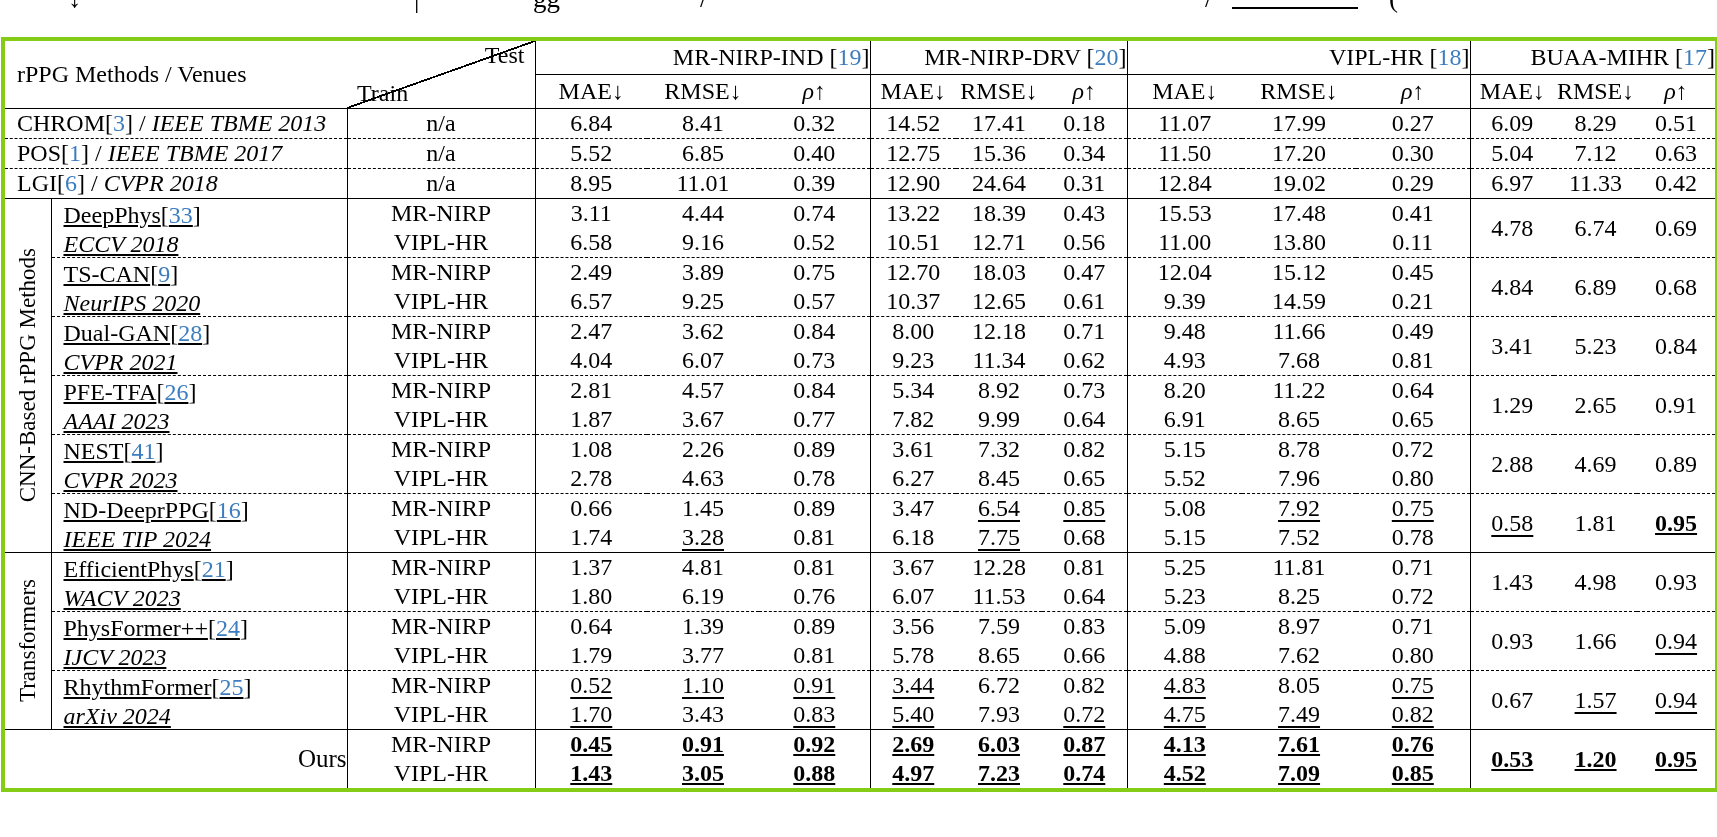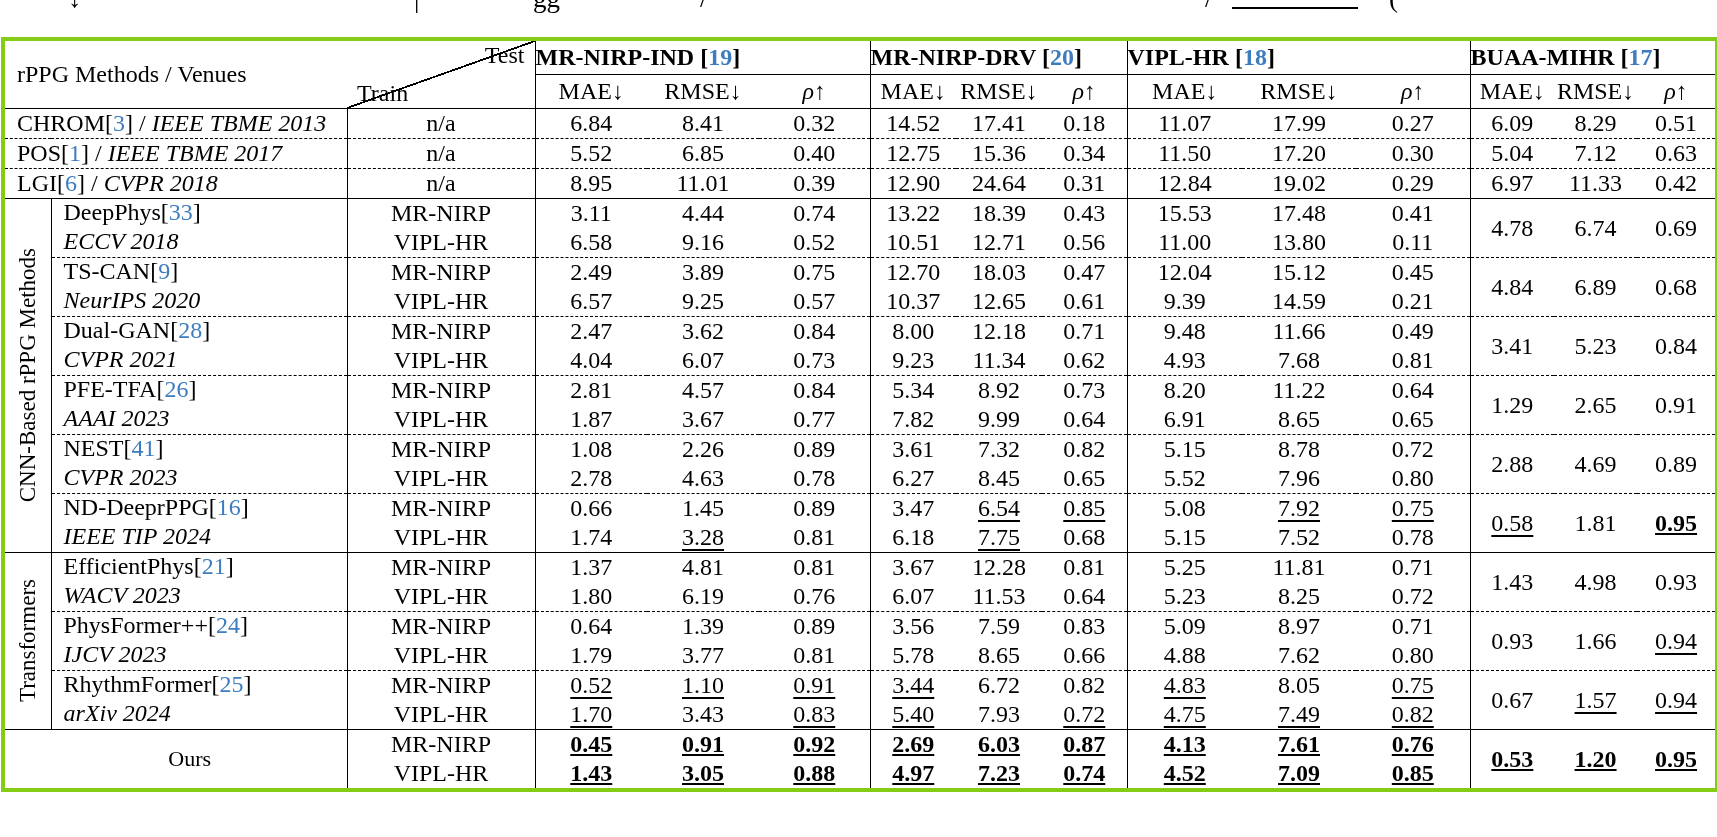--- a/index.html
+++ b/index.html
@@ -16,43 +16,43 @@
     border-collapse:collapse;table-layout:fixed;
     border:4px solid #84cc16;
     font-size:24px;line-height:1.1;
   }
   th,td{padding:0;font-weight:normal;vertical-align:middle;}
 
   thead th{height:33px;}
   tbody td{height:29px;}
 
   .b-r{border-right:1.4px solid #000;}
-  thead th.group{border-bottom:1.4px solid #000;text-align:left;font-weight:bold;}
+  thead th.group{border-bottom:1.4px solid #000;text-align:right;}
   thead th.metric{text-align:center;}
   tr.solid > td{border-top:1.6px solid #000;}
   tr.dash  > td{border-top:1.5px dashed #000;}
 
   .methods-head{text-align:left;padding-left:12px;}
   .corner{position:relative;
     background-image:linear-gradient(to bottom right,
       transparent calc(50% - 0.9px), #000 calc(50% - 0.9px),
       #000 calc(50% + 0.9px), transparent calc(50% + 0.9px));}
   .corner .test{position:absolute;top:1px;right:10px;text-align:center;}
   .corner .train{position:absolute;bottom:2px;left:10px;}
 
   td.section-cell{position:relative;}
   td.section-cell .vlabel{
     writing-mode:vertical-rl;transform:rotate(180deg);
     margin:0 auto;font-size:23px;white-space:nowrap;}
   td.method-cell{text-align:left;padding-left:12px;}
   td.method-cell .venue, span.venue{font-style:italic;}
-  td.method-cell .mline{height:29px;display:flex;align-items:flex-start;}
+  td.method-cell .mline{height:29px;display:flex;align-items:flex-end;text-decoration:underline;}
   td.train-cell{text-align:center;}
   td.val{text-align:center;}
-  td.ours-cell{text-align:center;padding-left:28px;font-size:22px;}
+  td.ours-cell{text-align:right;padding-left:28px;font-size:25px;}
 
   span.cite{color:#000;}
   span.cite .n{color:#3d7dbf;cursor:pointer;}
   span.u{text-decoration:underline;text-underline-offset:4px;text-decoration-thickness:1.5px;}
   span.b{font-weight:bold;text-decoration:underline;}
   .italic{font-style:italic;}
 </style>
 </head>
 <body>
 

